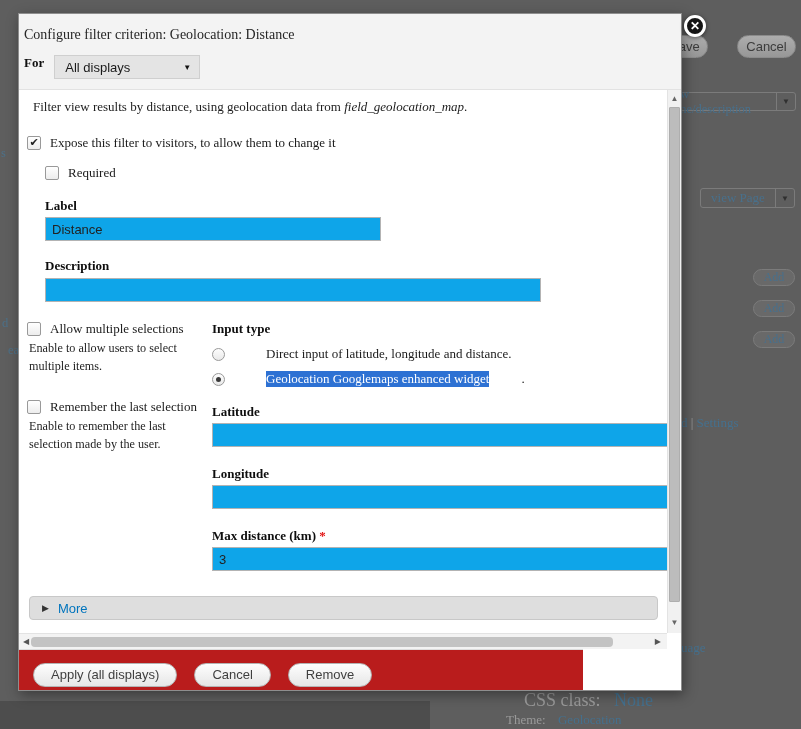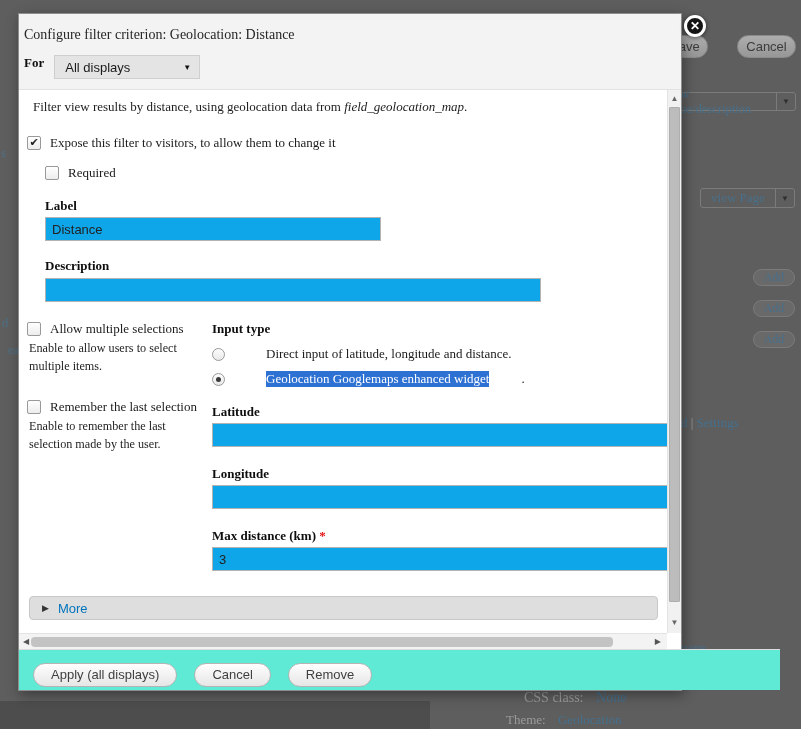--- a/index.html
+++ b/index.html
@@ -78,21 +78,21 @@
   .vthumb { position:absolute; left:1px; top:17px; width:11px; height:495px; background:#bcbcbc;
             border:1px solid #aeaeae; border-radius:1px; }
   .hscroll { position:absolute; left:0; top:619px; width:648px; height:16px; background:#f3f3f3;
              border-top:1px solid #e3e3e3; }
   .hscroll .arr { position:absolute; top:0; height:16px; line-height:16px; font-size:8px; color:#555; }
   .hscroll .left { left:4px; }
   .hscroll .right { right:6px; }
   .hthumb { position:absolute; left:12px; top:3px; width:582px; height:10px; background:#c3c3c3;
             border-radius:4px; }
 
-  .m-footer { position:absolute; left:0; top:635px; width:761px; height:41px; background:#5eead4;
+  .m-footer { position:absolute; left:0; top:635px; width:564px; height:41px; background:#b91c1c;
               border-top:1px solid #dcdcdc; padding:13px 0 0 6px; }
   .f-btn { display:inline-block; height:24px; line-height:22px; border-radius:12px; border:1px solid #b4b4b4;
            background:linear-gradient(#fefefe,#e6e6e6); color:#3f3f3f;
            font-family:"Liberation Sans",sans-serif; font-size:13px; padding:0 17px; margin-left:8px;
            cursor:pointer; }
 
   .close-btn { position:absolute; left:684px; top:15px; width:22px; height:22px; border-radius:50%;
                background:#141414; border:3px solid #fff; box-shadow:0 1px 4px rgba(0,0,0,.5);
                color:#fff; font-family:"Liberation Sans",sans-serif; font-size:12px; font-weight:bold;
                display:flex; align-items:center; justify-content:center; cursor:pointer; }
@@ -130,21 +130,21 @@
   </div>
 
   <div class="bg-el" style="left:681px; top:415px; font-size:13px;">
     <span class="bg-link">d</span>
     <span class="bg-gray">|</span>
     <span class="bg-link">Settings</span>
   </div>
 
   <div class="bg-el bg-link" style="left:681px; top:640px; font-size:13px;">uage</div>
 
-  <div class="bg-el" style="left:524px; top:690px; font-size:14px;">
+  <div class="bg-el" style="left:524px; top:690px; font-size:18px;">
     <span class="bg-gray">CSS class:</span>
     <span class="bg-link" style="margin-left:9px;">None</span>
   </div>
   <div class="bg-el" style="left:506px; top:712px; font-size:13px;">
     <span class="bg-gray">Theme:</span>
     <span class="bg-link" style="margin-left:9px;">Geolocation</span>
   </div>
 
   <span class="bg-el bg-frag" style="left:1px; top:146px;">s</span>
   <span class="bg-el bg-frag" style="left:2px; top:316px;">d</span>

